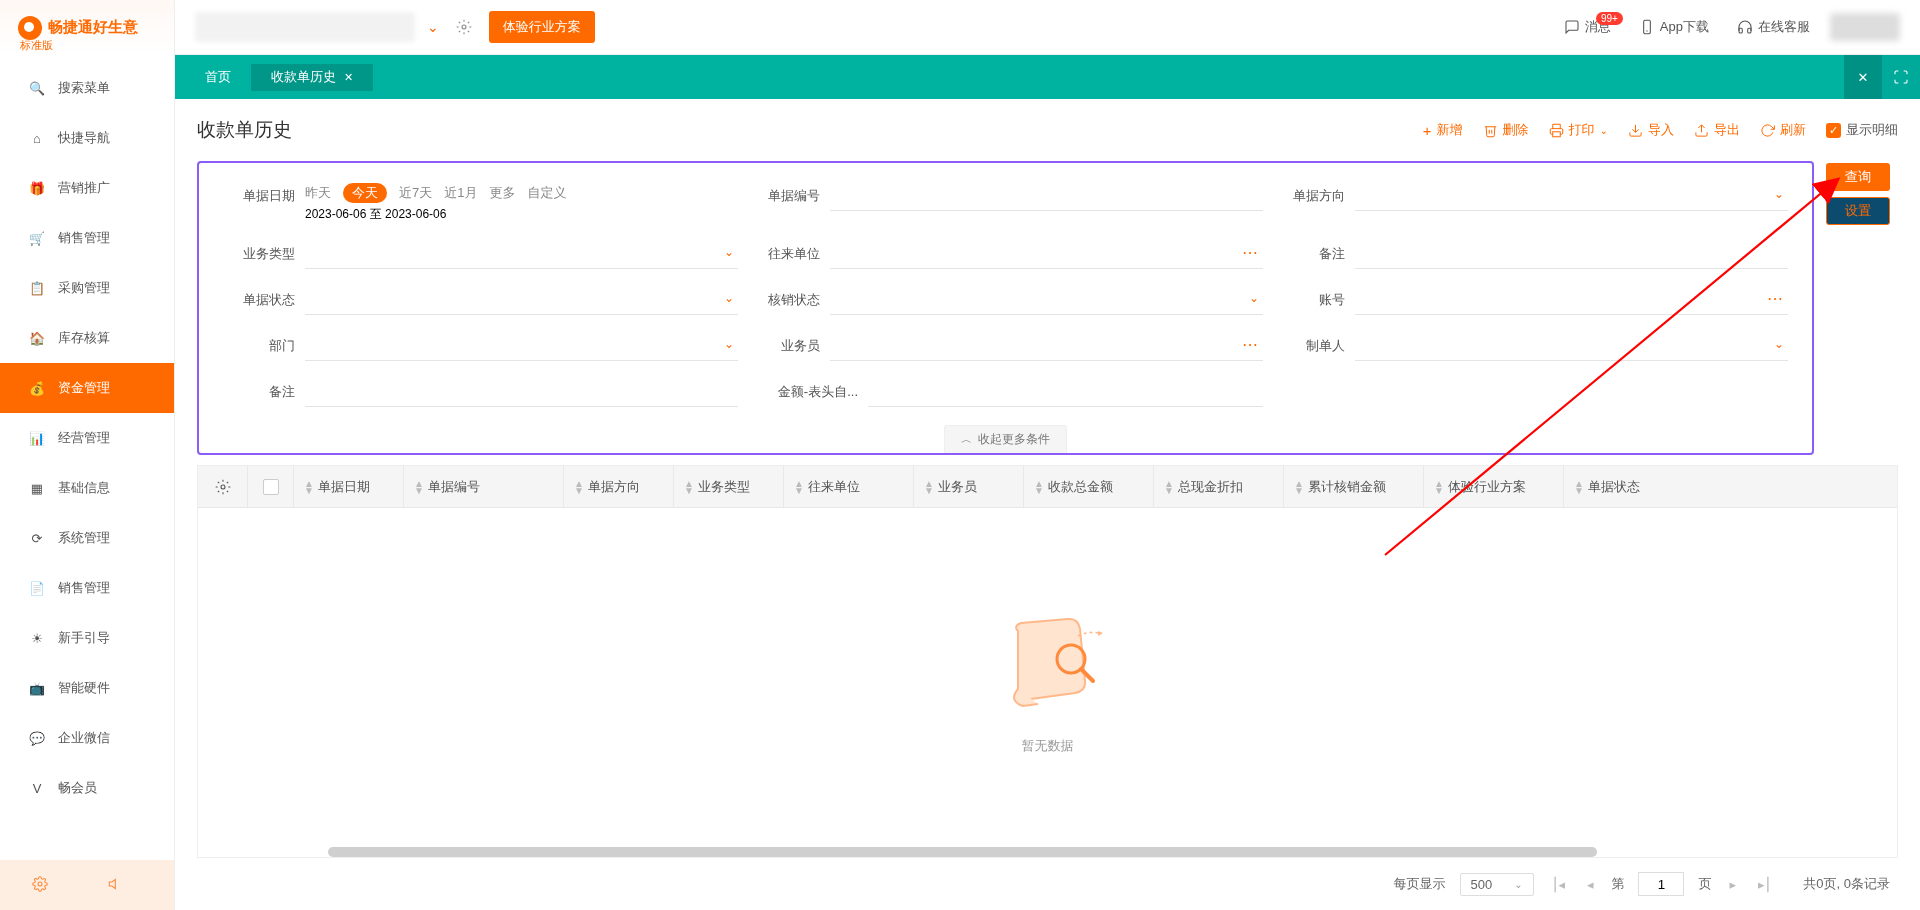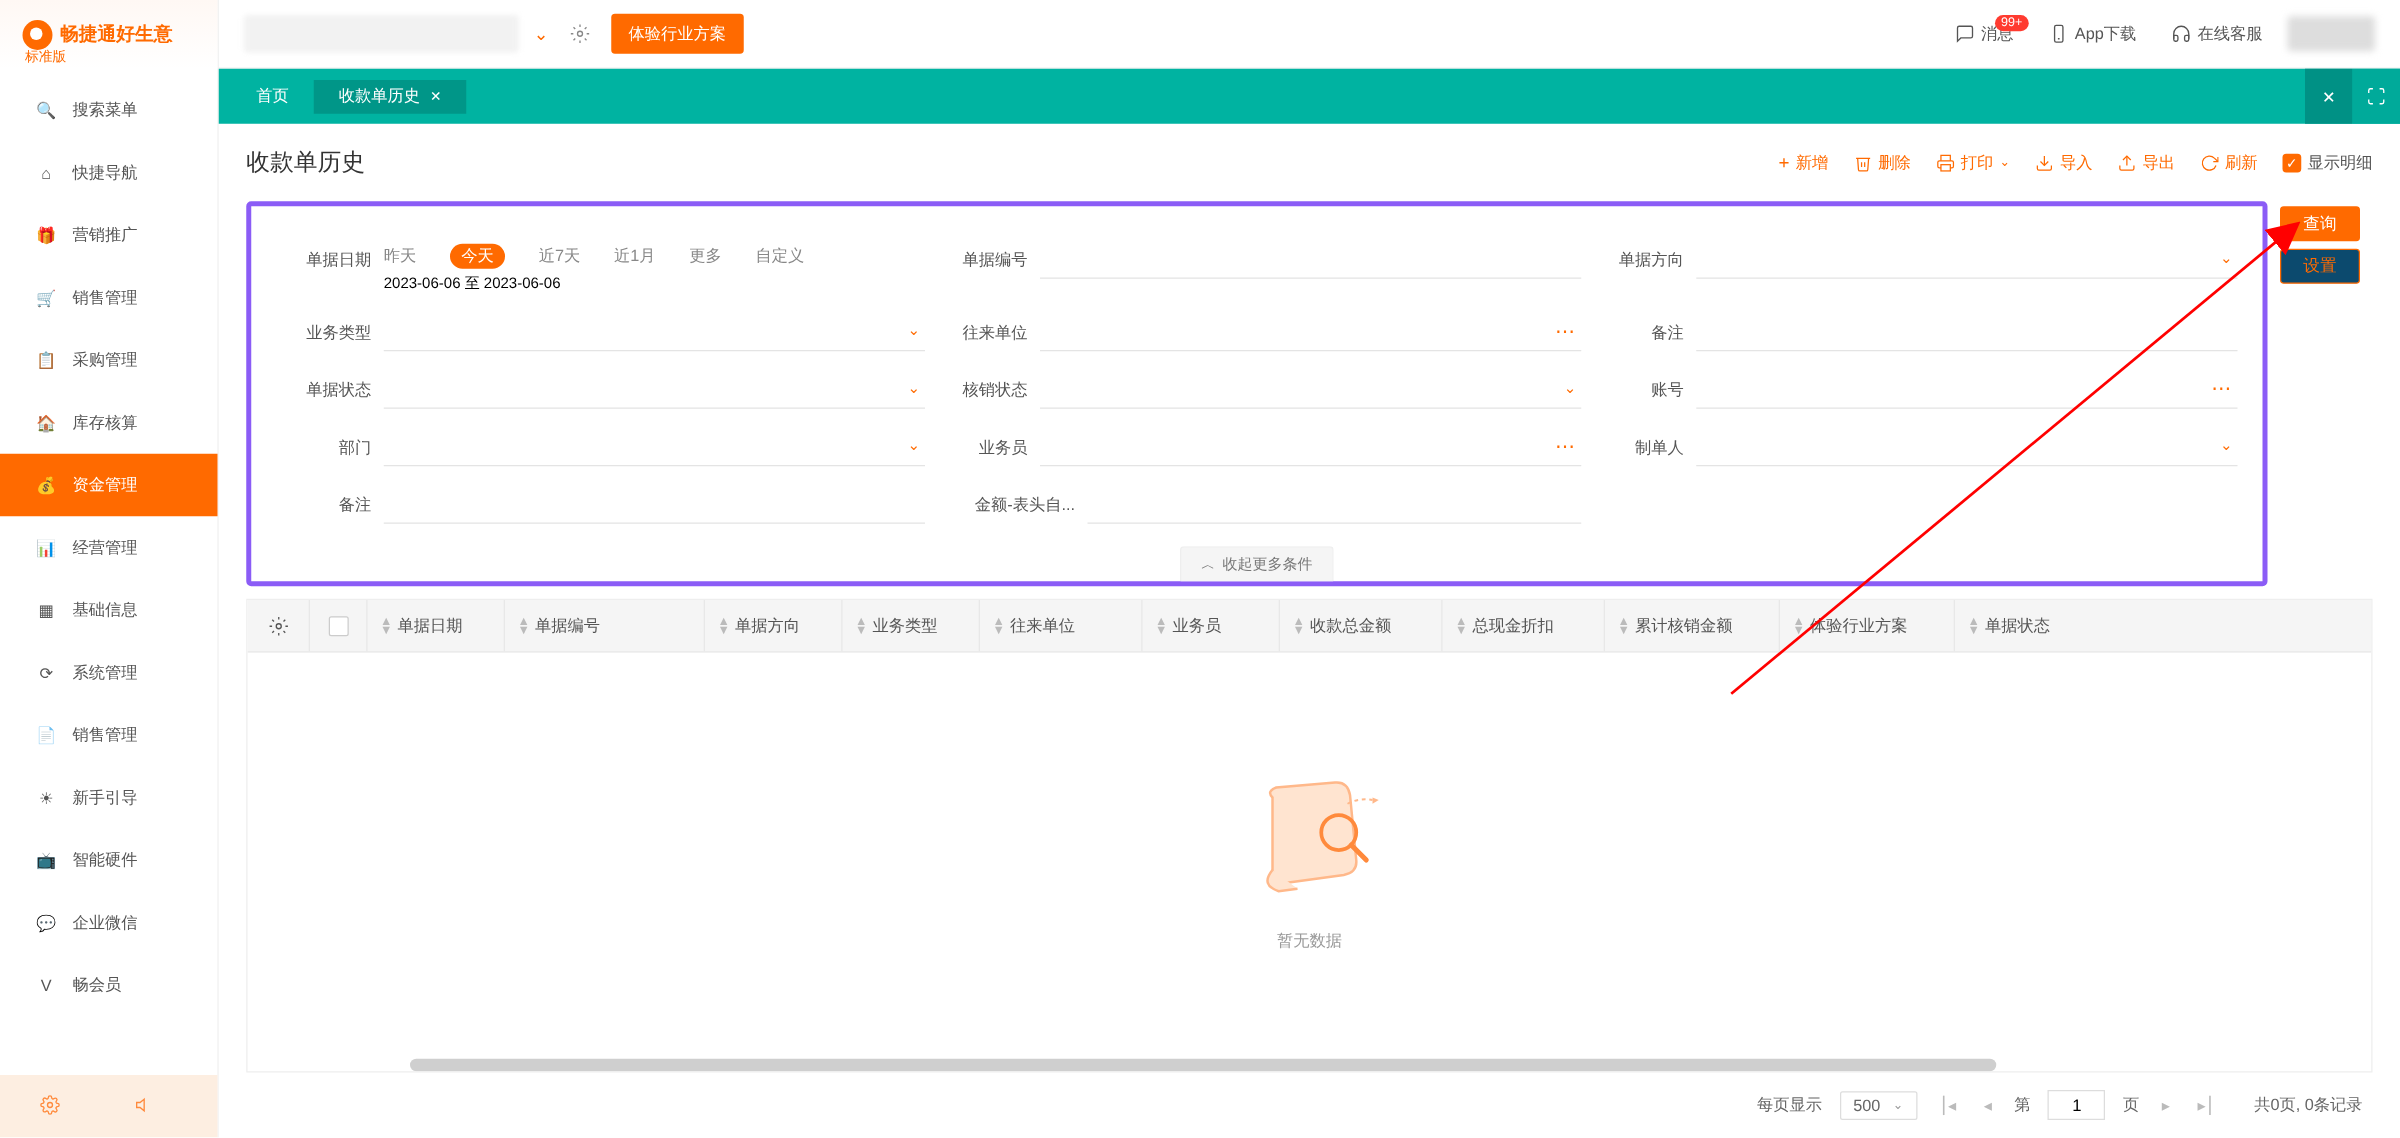--- a/index.html
+++ b/index.html
@@ -46,31 +46,31 @@
 .page-header { display:flex; align-items:center; padding:18px 22px 18px 22px; }
 .page-title { font-size:19px; color:#333; font-weight:500; }
 .header-actions { margin-left:auto; display:flex; gap:20px; align-items:center; }
 .act { display:flex; align-items:center; gap:5px; color:#666; cursor:pointer; font-size:13px; }
 .act.orange { color:#ff6a00; }
 .act svg { width:15px; height:15px; }
 .chk { width:15px; height:15px; background:#ff6a00; border-radius:3px; display:inline-flex; align-items:center; justify-content:center; color:#fff; font-size:11px; }
 
 
 .filter-wrap { padding:0 22px; }
-.filter-panel { border:4px solid #8b5cf6; border-radius:4px; padding:30px 14px 0 14px; position:relative; }
+.filter-panel { border:2px solid #8b5cf6; border-radius:4px; padding:20px 14px 0 14px; position:relative; }
 .f-row { display:flex; margin-bottom:18px; }
 .f-cell { display:flex; align-items:flex-start; }
 .f-cell.c1 { width:525px; }
 .f-cell.c2 { width:525px; }
 .f-cell.c3 { width:525px; }
 .f-label { width:92px; text-align:right; color:#555; padding-right:10px; padding-top:4px; font-size:13px; }
 .f-field { flex:1; min-height:28px; border-bottom:1px solid #e4e4e4; position:relative; padding-right:22px; }
 .f-field .dd { position:absolute; right:4px; top:4px; color:#ff6a00; font-size:12px; }
 .f-field .dots { position:absolute; right:4px; top:2px; color:#ff6a00; font-size:16px; letter-spacing:1px; }
-.date-opts { display:flex; gap:27px; align-items:center; flex-wrap:wrap; }
+.date-opts { display:flex; gap:12px; align-items:center; flex-wrap:wrap; }
 .date-opt { color:#888; cursor:pointer; font-size:13px; }
 .date-opt.active { background:#ff6a00; color:#fff; border-radius:10px; padding:1px 9px; }
 .date-range { font-size:12px; color:#000000; margin-top:3px; }
 .right-btns { position:absolute; right:-78px; top:0; display:flex; flex-direction:column; gap:6px; }
 .btn-query { background:#ff6a00; color:#fff; border:none; width:64px; height:28px; border-radius:3px; cursor:pointer; }
 .btn-set { background:#0c4a6e; color:#ff6a00; border:1px solid #ff6a00; width:64px; height:28px; border-radius:3px; cursor:pointer; }
 .collapse-bar { text-align:center; margin-top:4px; }
 .collapse-pill { display:inline-flex; align-items:center; gap:6px; background:#f5f5f5; padding:5px 16px; border-radius:3px 3px 0 0; color:#777; cursor:pointer; font-size:12px; border:1px solid #eee; border-bottom:none; }
 
 
@@ -81,21 +81,21 @@
 .sort-ic { color:#bbb; font-size:10px; line-height:7px; }
 .gear-col { width:50px; justify-content:center; }
 .chk-col { width:46px; justify-content:center; }
 .chkbox { width:16px; height:16px; border:1px solid #ccc; border-radius:2px; background:#fff; }
 .tbody { flex:1; display:flex; flex-direction:column; align-items:center; justify-content:center; color:#999; position:relative; }
 .empty-ill { width:130px; height:110px; position:relative; margin-bottom:16px; }
 .scroll-hint { position:absolute; bottom:0; left:130px; right:300px; height:10px; background:#cfcfcf; border-radius:5px; }
 
 
 .pager { height:52px; display:flex; align-items:center; justify-content:flex-end; padding-right:30px; gap:14px; color:#666; font-size:13px; }
-.pg-sel { border:1px solid #ddd; padding:3px 10px; border-radius:2px; display:flex; align-items:center; gap:10px;justify-content:flex-end; }
+.pg-sel { border:1px solid #ddd; padding:3px 10px; border-radius:2px; display:flex; align-items:center; gap:22px;justify-content:flex-end; }
 .pg-btn { color:#bbb; cursor:pointer; padding:0 4px; }
 .pg-input { width:46px; height:24px; border:1px solid #ddd; text-align:center; }
 
 
 .arrow-svg { position:absolute; pointer-events:none; z-index:50; }
 
 .small-icon { width:16px; height:16px; stroke:currentColor; fill:none; stroke-width:1.6; }
 </style>
 </head>
 <body>

